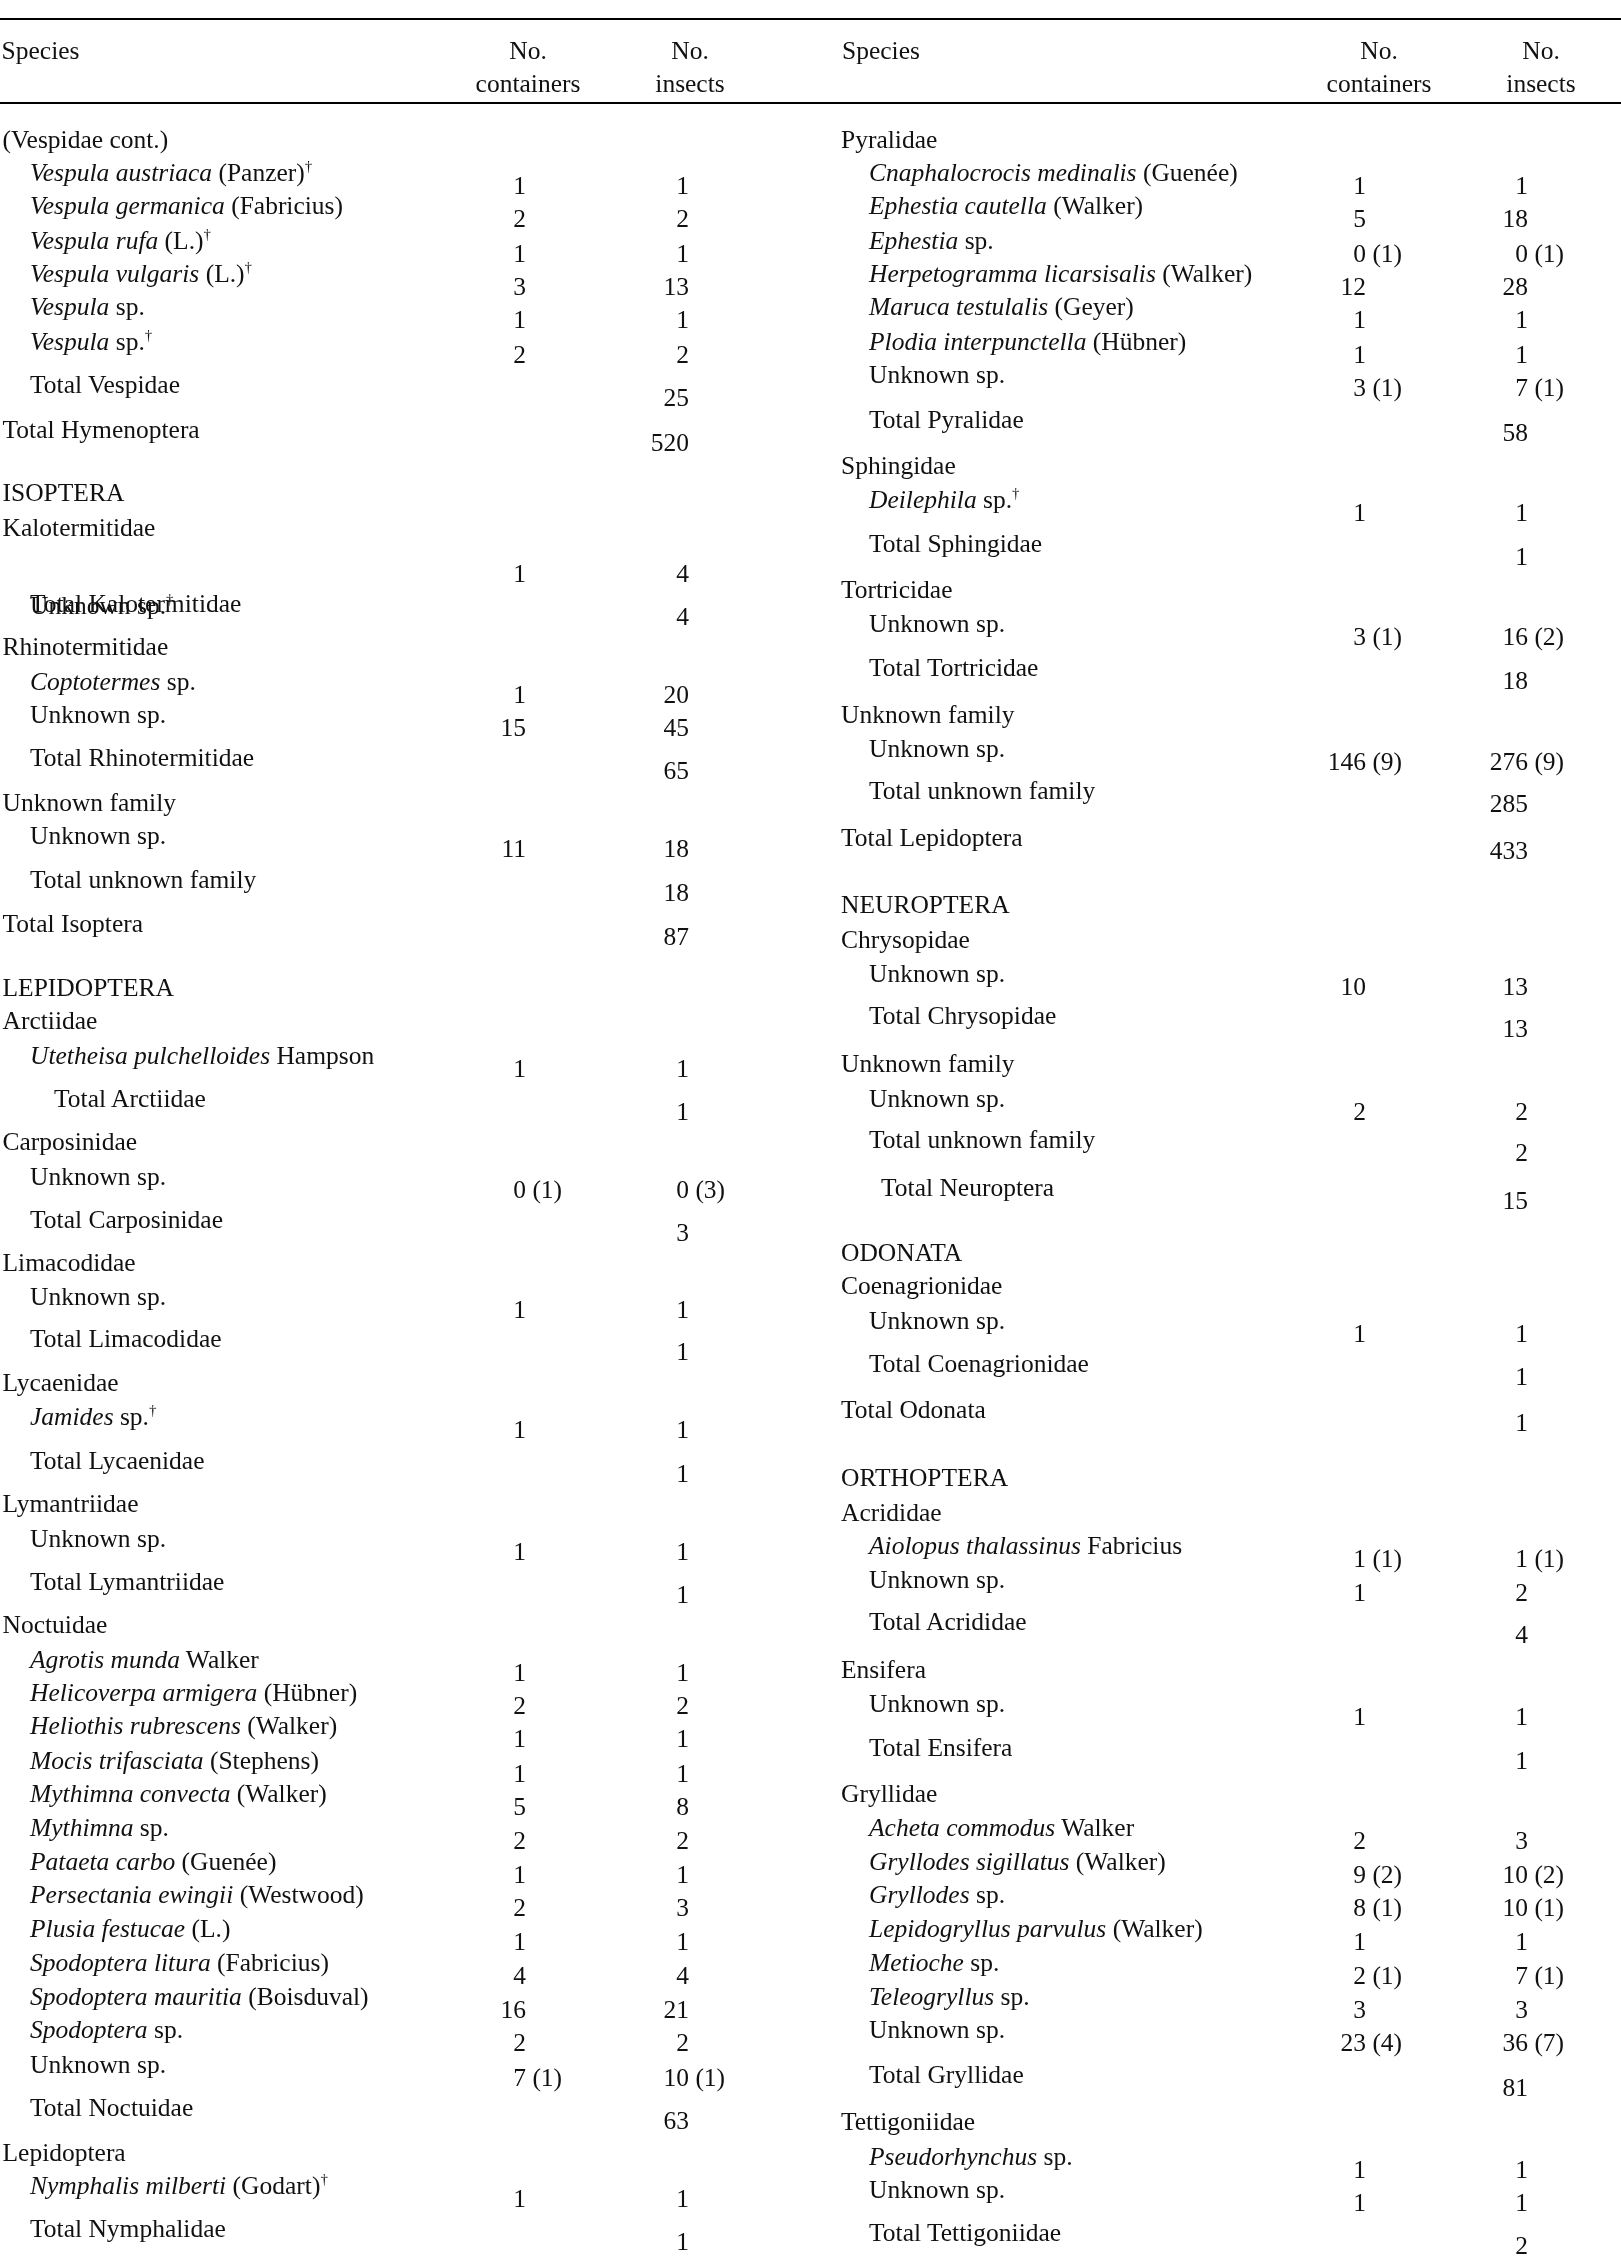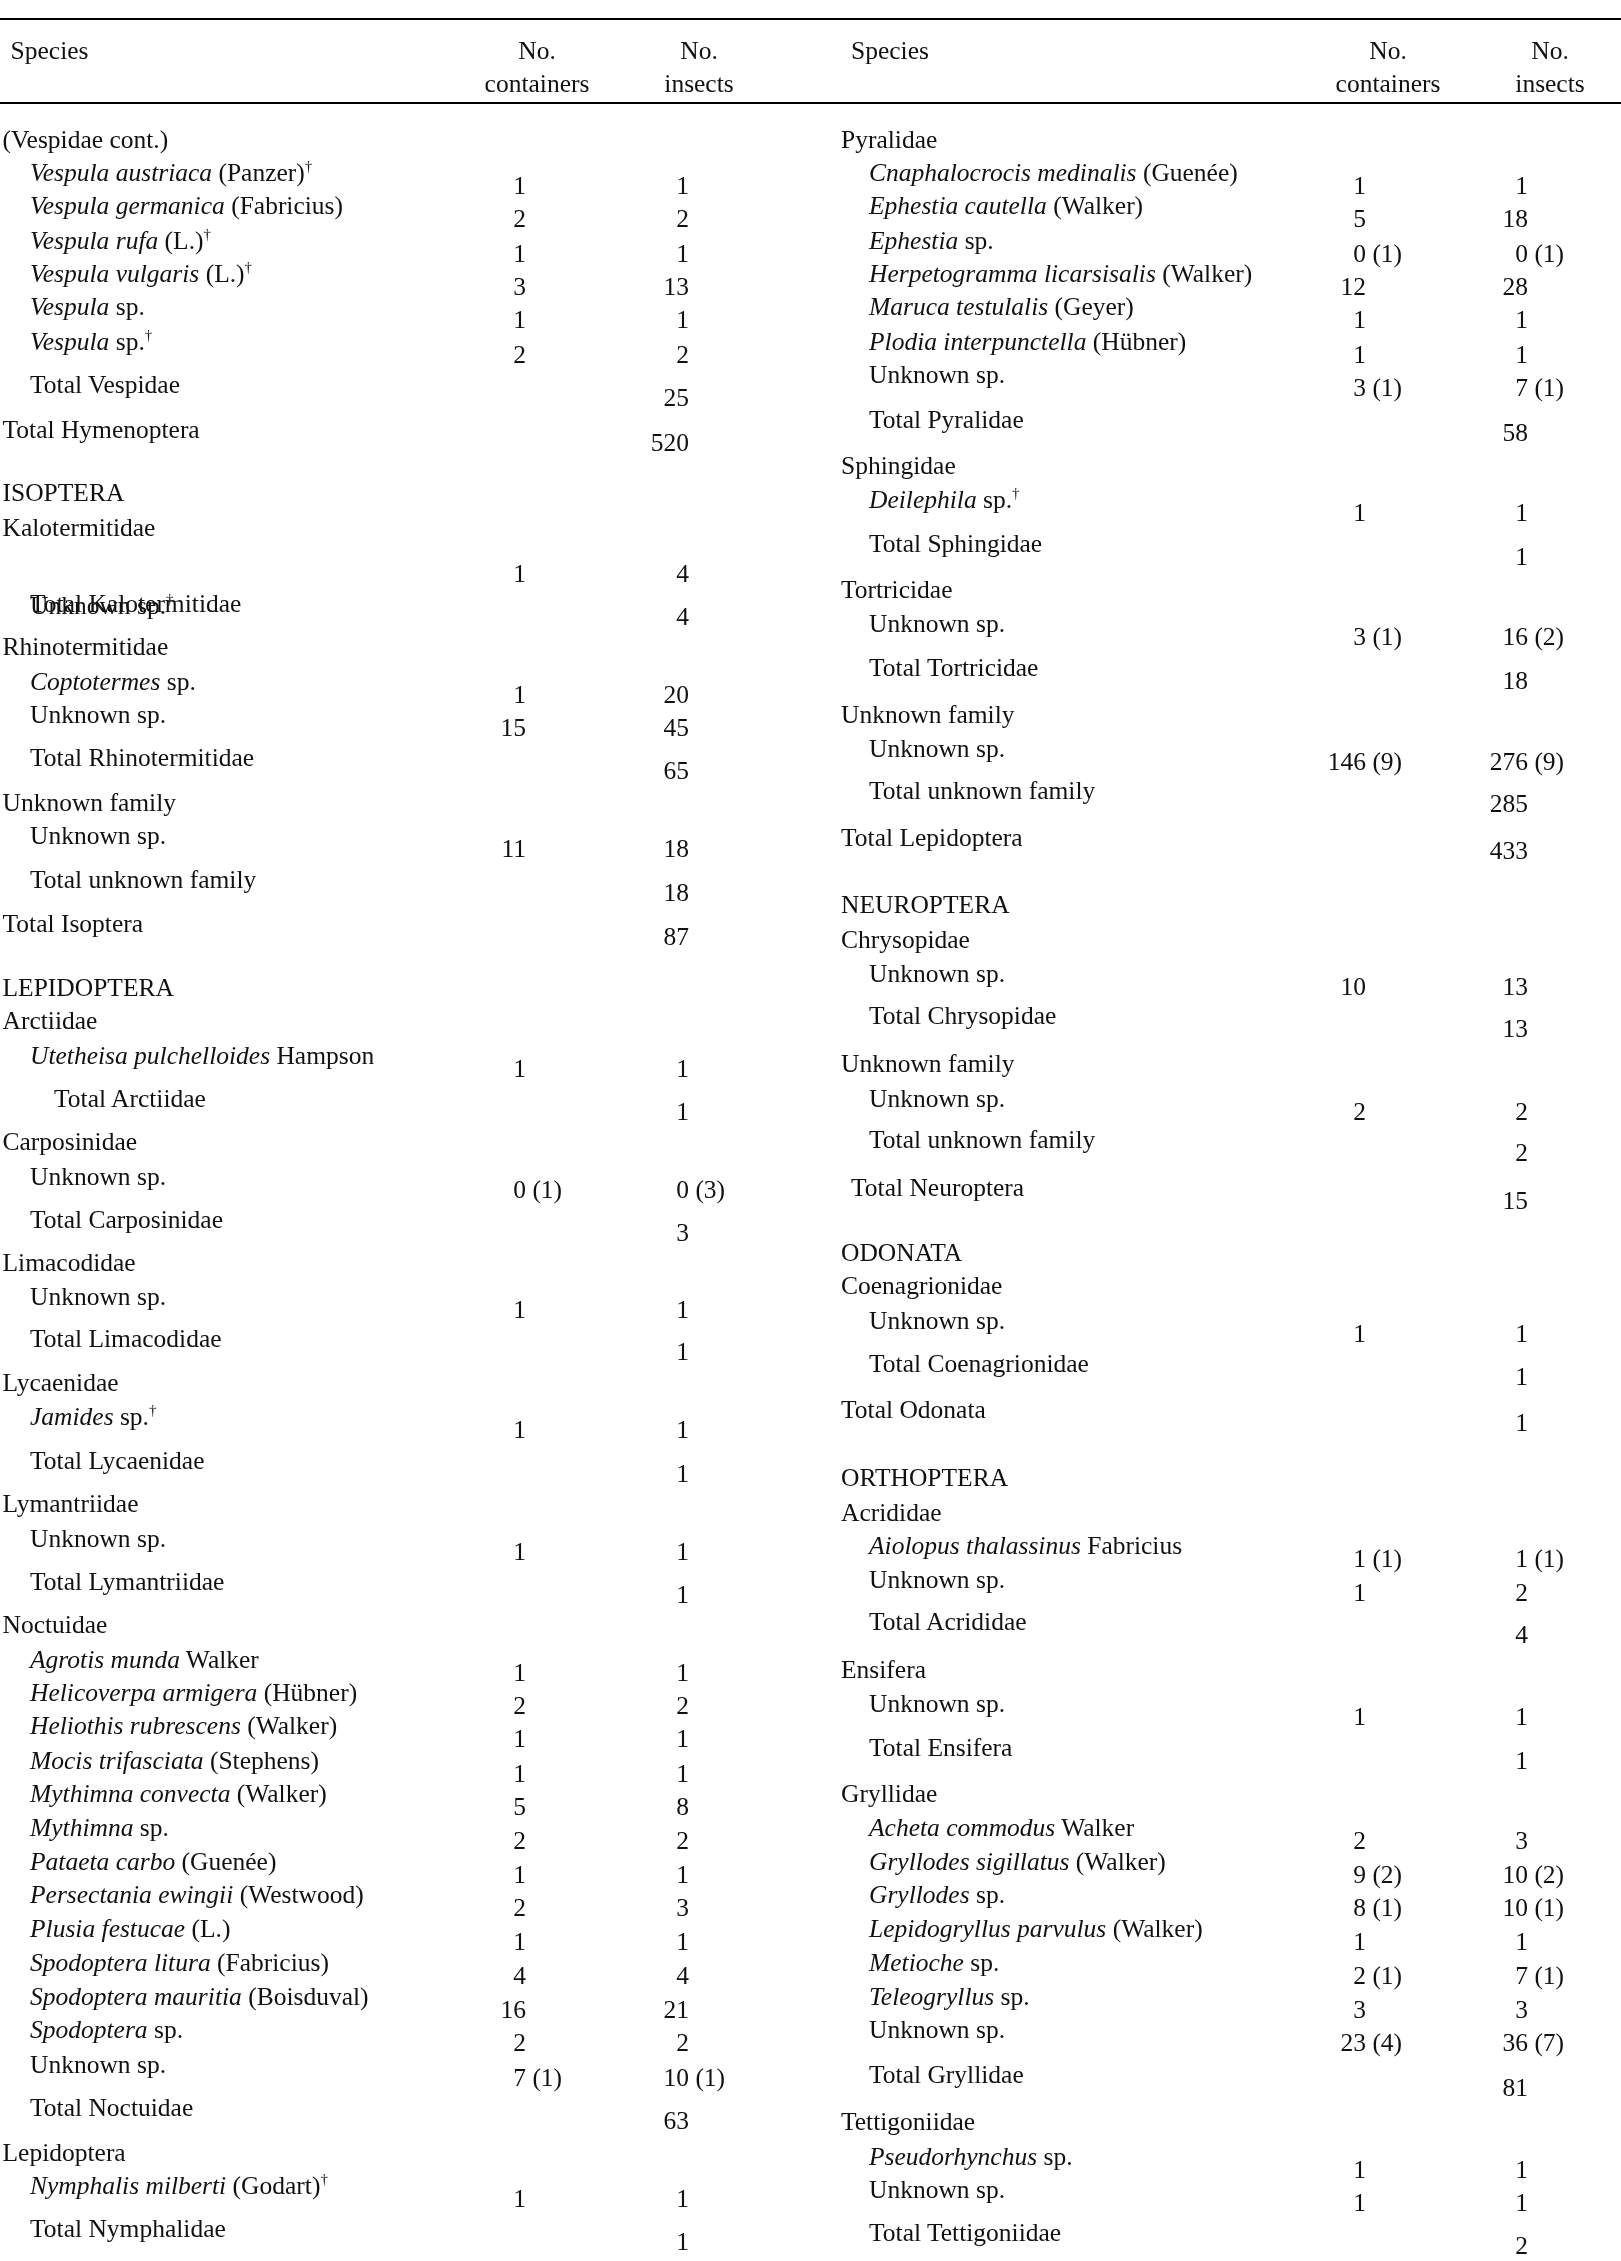--- a/index.html
+++ b/index.html
@@ -1,19 +1,19 @@
 <!DOCTYPE html>
 <html style="font-size:13px"><head>
 <meta charset="utf-8">
 <style>
   html, body { margin: 0; padding: 0; background: #ffffff; }
   body { width: 1621px; height: 2261px; position: relative; overflow: hidden;
          font-family: "Liberation Serif", "DejaVu Serif", serif; color: #111111; font-size: 25.5px; }
   .rule { position: absolute; left: 0; width: 1621px; height: 1.6px; background: #000; }
-  .hdr { position: absolute; line-height: 1; white-space: nowrap; transform: translateY(-50%); margin-left: 9px; }
+  .hdr { position: absolute; line-height: 1; white-space: nowrap; transform: translateY(-50%); }
   .hdr.center { transform: translate(-50%, -50%); text-align: center; }
   .row { position: absolute; height: 0; }
   .lbl { position: absolute; white-space: nowrap; line-height: 1; transform: translateY(-52%); }
   .num { position: absolute; white-space: nowrap; line-height: 1; transform: translateY(-52%); }
   .num .main { position: absolute; right: 0; }
   .num .paren { position: absolute; left: 0; }
   .it { font-style: italic; }
   sup.dag { font-size: 15px; vertical-align: 10px; line-height: 0; }
 </style>
 </head>
@@ -596,21 +596,21 @@
         <span class="main">2</span>
       </span>
     </div>
     <div class="row" style="top: 1140px; left: 0px;">
       <span class="lbl" style="left: 869px;"><span>Total unknown family</span></span>
       <span class="num" style="left: 1528px;">
         <span class="main">2</span>
       </span>
     </div>
     <div class="row" style="top: 1188px; left: 0px;">
-      <span class="lbl" style="left: 851px; text-align: right;"><span>Total Neuroptera</span></span>
+      <span class="lbl" style="left: 881px; text-align: right;"><span>Total Neuroptera</span></span>
       <span class="num" style="left: 1528px;">
         <span class="main">15</span>
       </span>
     </div>
     <div class="row" style="top: 1253px; left: 0px;">
       <span class="lbl" style="left: 841px;"><span>ODONATA</span></span>
     </div>
     <div class="row" style="top: 1286px; left: 0px;">
       <span class="lbl" style="left: 841px;"><span>Coenagrionidae</span></span>
     </div>

